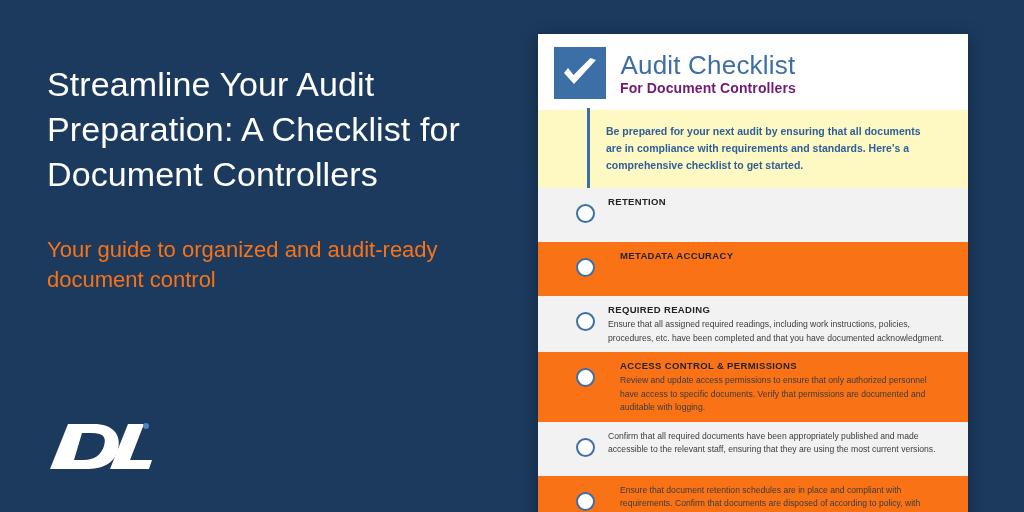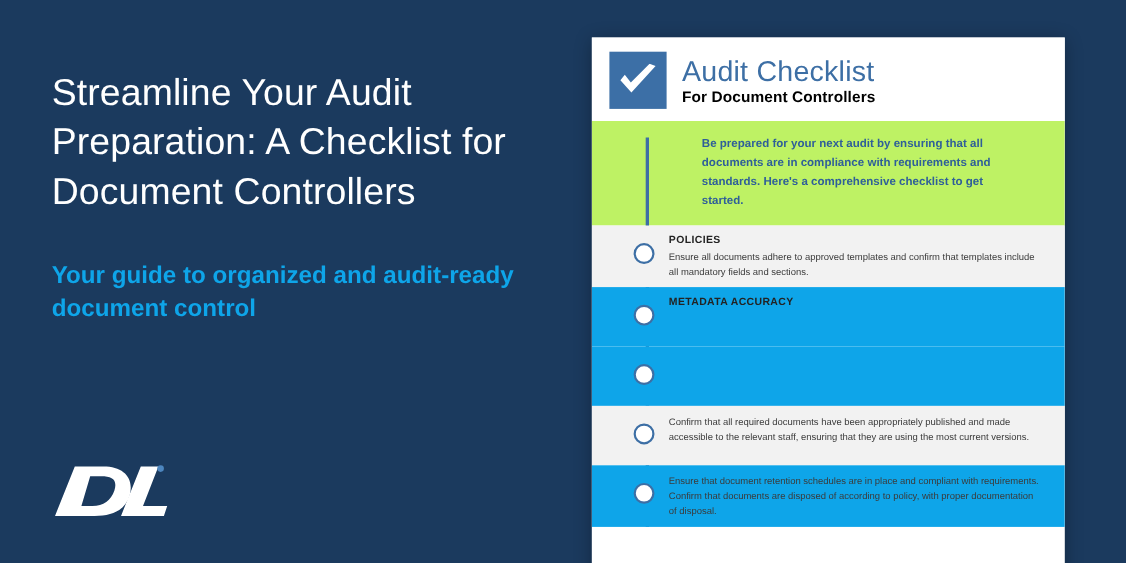--- a/index.html
+++ b/index.html
@@ -24,24 +24,24 @@
   }
   .promo-headline {
     color: #ffffff;
     font-size: 34px;
     line-height: 1.32;
     font-weight: 400;
     letter-spacing: 0.1px;
     margin: 0;
   }
   .promo-sub {
-    color: #0ea5e9;
+    color: #f97316;
     font-size: 22px;
     line-height: 1.38;
-    font-weight: 700;
+    font-weight: 400;
     margin: 38px 0 0 0;
   }
 
   
   .brand-logo {
     position: absolute;
     left: 48px;
     top: 412px;
     width: 130px;
     height: 70px;
@@ -79,32 +79,33 @@
   .header-text {
     margin-left: 14px;
     line-height: 1;
   }
   .card-title {
     color: #3d6fa5;
     font-size: 26px;
     font-weight: 400;
     letter-spacing: 0.2px;
     margin: 0;
+    text-align: center;
   }
   .card-subtitle {
-    color: #000000;
+    color: #701a75;
     font-size: 14px;
     font-weight: 700;
     letter-spacing: 0.1px;
     margin: 3px 0 0 0;
   }
 
   .intro-band {
-    background: #bef264;
-    padding: 13px 34px 14px 100px;
+    background: #fef9c3;
+    padding: 13px 34px 14px 68px;
   }
   .intro-text {
     color: #2f5f99;
     font-size: 10.5px;
     font-weight: 700;
     line-height: 1.62;
     margin: 0;
   }
 
   
@@ -125,21 +126,21 @@
     z-index: 2;
   }
   .item {
     position: relative;
     display: flex;
     min-height: 54px;
     box-sizing: border-box;
     padding: 8px 22px 7px 0;
   }
   .item.odd  { background: #f2f2f2; }
-  .item.even { background: #0ea5e9; }
+  .item.even { background: #f97316; gap: 12px; }
 
   .node-col {
     flex: 0 0 auto;
     width: 70px;
     position: relative;
   }
   .node {
     position: absolute;
     left: 38px;
     top: 8px;
@@ -204,35 +205,47 @@
   </div>
 
   <div class="timeline-wrap">
     <div class="timeline-line"></div>
     <div class="items" id="items-container">
         <div class="item odd">
           <div class="node-col">
             <div class="node"></div>
           </div>
           <div class="item-body">
-            <p class="item-title">POLICIES</p>
-            <p class="item-desc">Ensure all documents adhere to approved templates and confirm that templates include all mandatory fields and sections.</p>
+            <p class="item-title">RETENTION</p>
           </div>
         </div>
         <div class="item even">
           <div class="node-col">
             <div class="node"></div>
           </div>
           <div class="item-body">
             <p class="item-title">METADATA ACCURACY</p>
           </div>
         </div>
+        <div class="item odd">
+          <div class="node-col">
+            <div class="node"></div>
+          </div>
+          <div class="item-body">
+            <p class="item-title">REQUIRED READING</p>
+            <p class="item-desc">Ensure that all assigned required readings, including work instructions, policies, procedures, etc. have been completed and that you have documented acknowledgment.</p>
+          </div>
+        </div>
         <div class="item even">
           <div class="node-col">
             <div class="node"></div>
+          </div>
+          <div class="item-body">
+            <p class="item-title">ACCESS CONTROL &amp; PERMISSIONS</p>
+            <p class="item-desc">Review and update access permissions to ensure that only authorized personnel have access to specific documents. Verify that permissions are documented and auditable with logging.</p>
           </div>
         </div>
         <div class="item odd">
           <div class="node-col">
             <div class="node"></div>
           </div>
           <div class="item-body">
             <p class="item-desc">Confirm that all required documents have been appropriately published and made accessible to the relevant staff, ensuring that they are using the most current versions.</p>
           </div>
         </div>

